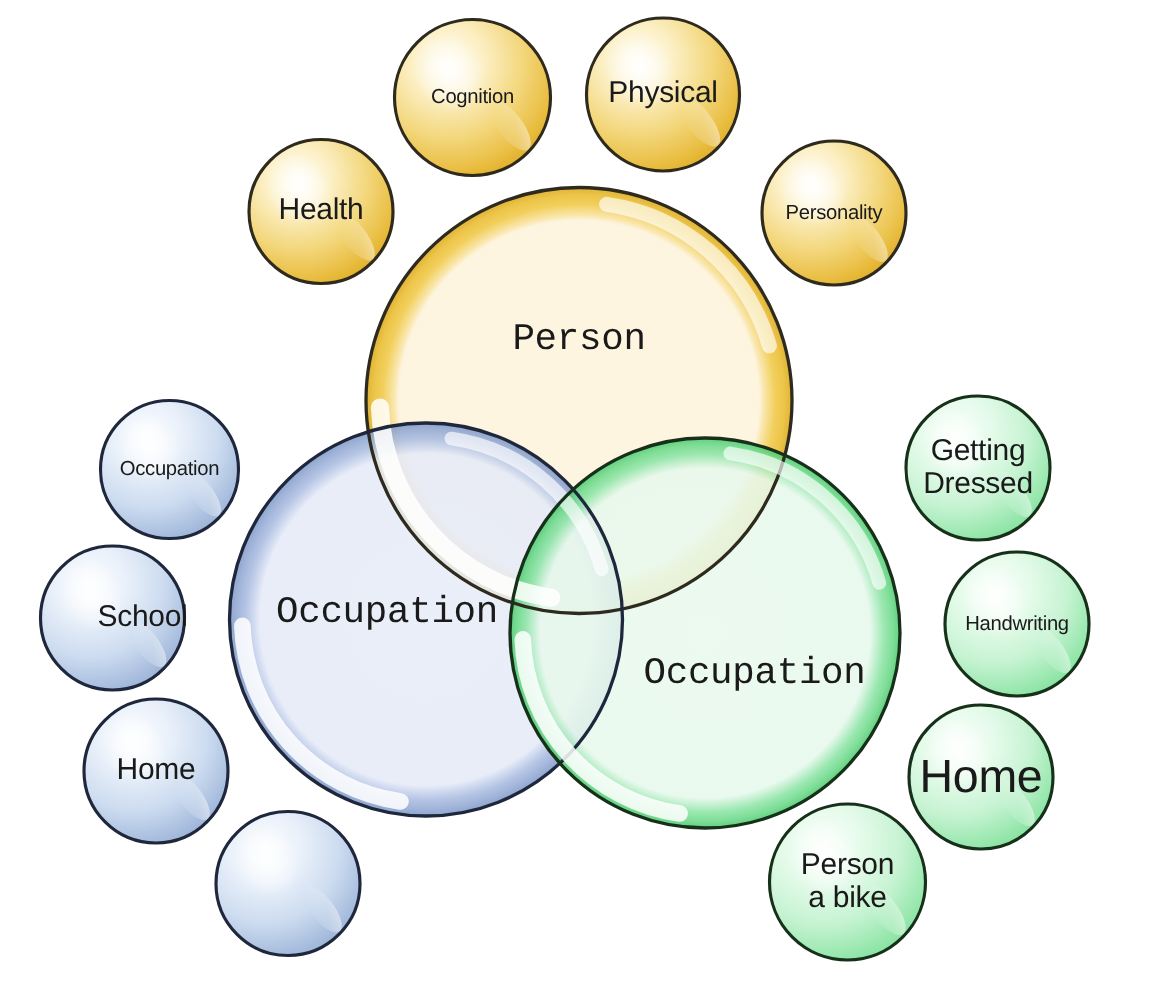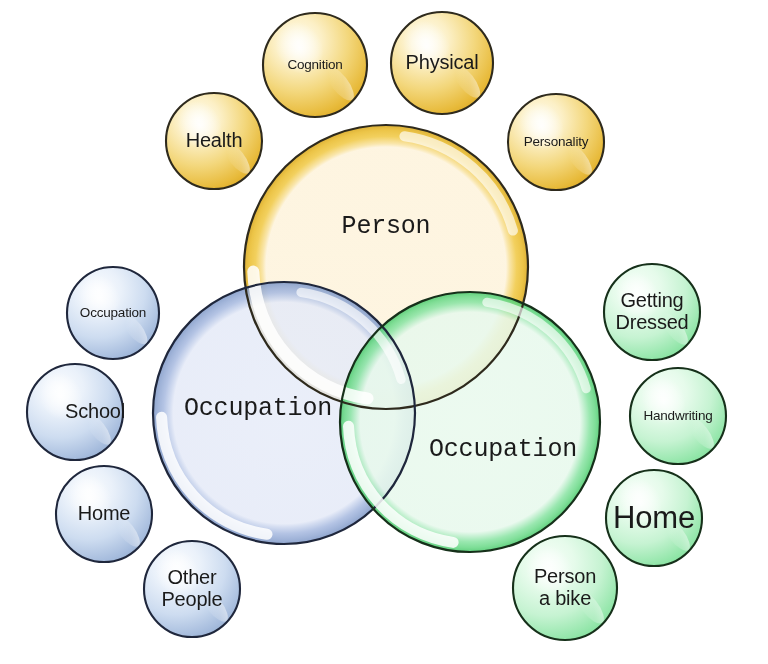--- a/index.html
+++ b/index.html
@@ -216,22 +216,20 @@
   </svg>
 
   <div class="labels">
       <div class="bubble-label sat-sm" style="left: 315px; top: 65px;">Cognition</div>
       <div class="bubble-label sat-md" style="left: 442px; top: 63px;">Physical</div>
       <div class="bubble-label sat-md" style="left: 214px; top: 141px;">Health</div>
       <div class="bubble-label sat-sm" style="left: 556px; top: 142px;">Personality</div>
       <div class="bubble-label sat-sm" style="left: 113px; top: 313px;">Occupation</div>
       <div class="bubble-label sat-md" style="left: 75px; top: 412px; margin-left: 20px;">School</div>
       <div class="bubble-label sat-md" style="left: 104px; top: 514px;">Home</div>
-      <div class="bubble-label sat-md" style="left: 192px; top: 589px;">Other
-People</div>
       <div class="bubble-label sat-md" style="left: 652px; top: 312px;">Getting
 Dressed</div>
       <div class="bubble-label sat-sm" style="left: 678px; top: 416px;">Handwriting</div>
       <div class="bubble-label sat-xl" style="left: 654px; top: 518px;">Home</div>
       <div class="bubble-label sat-md" style="left: 565px; top: 588px;">Person
 a bike</div>
       <div class="bubble-label main-label" style="left: 386px; top: 226px;">Person</div>
       <div class="bubble-label main-label" style="left: 258px; top: 408px;">Occupation</div>
       <div class="bubble-label main-label" style="left: 503px; top: 425px; margin-top: 24px;">Occupation</div>
     </div>

